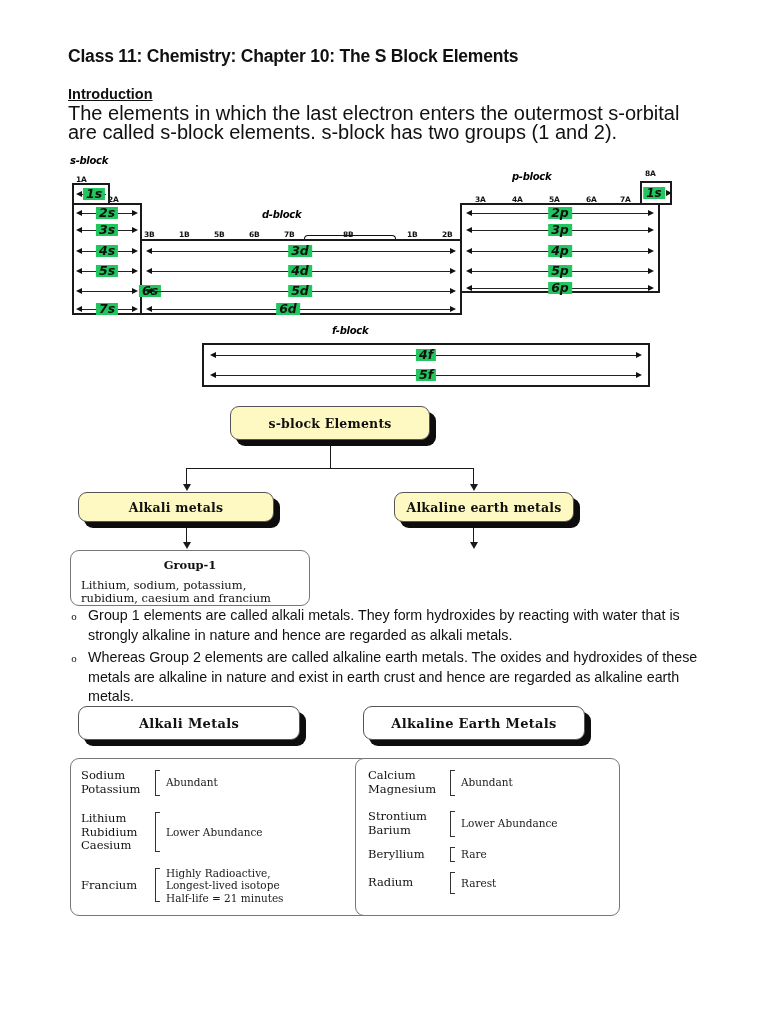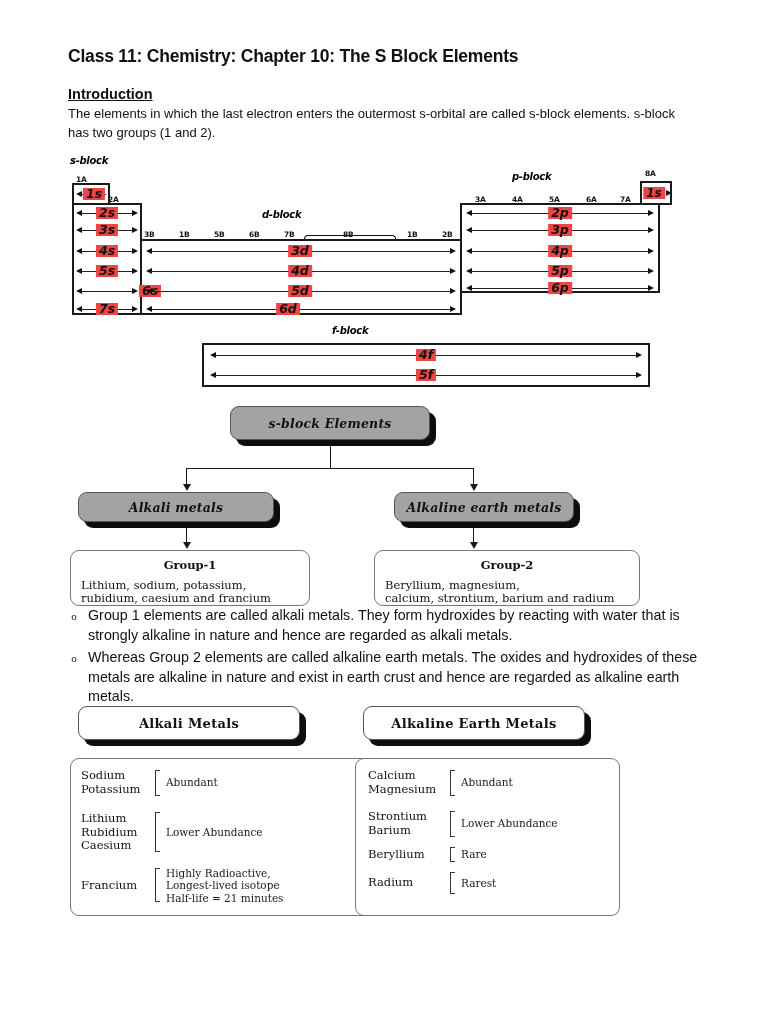--- a/index.html
+++ b/index.html
@@ -40,21 +40,21 @@
     top: 86px;
     font-size: 14.5px;
     font-weight: bold;
     text-decoration: underline;
   }
   .intro-para {
     position: absolute;
     left: 68px;
     top: 104px;
     width: 620px;
-    font-size: 13px;
+    font-size: 20px;
     line-height: 19px;
   }
 
   
   .blockdiag {
     position: absolute;
     left: 62px;
     top: 155px;
     width: 610px;
     height: 235px;
@@ -83,21 +83,21 @@
   .orb-row {
     position: absolute;
     height: 1px;
     background: #222;
   }
   .orb-name {
     position: absolute;
     font-size: 12.5px;
     font-weight: bold;
     font-style: italic;
-    background: #ef4444;
+    background: #22c55e;
     padding: 0 3px;
     line-height: 12px;
     transform: translate(-50%, -50%);
     white-space: nowrap;
   }
   .arrow-l, .arrow-r {
     position: absolute;
     width: 0; height: 0;
     border-top: 3.5px solid transparent;
     border-bottom: 3.5px solid transparent;
@@ -119,33 +119,32 @@
   .flow {
     position: absolute;
     left: 62px;
     top: 402px;
     width: 610px;
     height: 195px;
     font-family: "DejaVu Serif", serif;
   }
   .shadowbox {
     position: absolute;
-    background: #a3a3a3;
+    background: #fef9c3;
     border: 1.3px solid #555;
     border-radius: 9px;
     box-shadow: 6px 6px 0 0 #0d0d0d;
     box-sizing: border-box;
     display: flex;
     align-items: center;
     justify-content: center;
     font-weight: bold;
     font-size: 12.5px;
     letter-spacing: 0.2px;
     color: #111;
-    font-style: italic;
   }
   .plainbox {
     position: absolute;
     background: #fff;
     border: 1.1px solid #777;
     border-radius: 9px;
     box-sizing: border-box;
     padding: 7px 10px 8px 10px;
     color: #111;
   }
@@ -419,25 +418,20 @@
     <div class="arrow-down" style="left:125px; top:140px;"></div>
     <div class="connector v-line" style="left:411px; top:126px; height:16px;"></div>
     <div class="arrow-down" style="left:412px; top:140px;"></div>
 
     <div class="plainbox" style="left:8px; top:148px; width:240px; height:56px;">
       <div class="grp-title">Group-1</div>
       <div class="grp-body">Lithium, sodium, potassium,
 rubidium, caesium and francium</div>
     </div>
 
-    <div class="plainbox" style="left:312px; top:148px; width:266px; height:56px;">
-      <div class="grp-title">Group-2</div>
-      <div class="grp-body">Beryllium, magnesium,
-calcium, strontium, barium and radium</div>
-    </div>
   </div>
 
   <div class="bullets">
     <div class="bullet-row">
       <div class="bullet-mark">o</div>
       <div class="bullet-text">Group 1 elements are called alkali metals. They form hydroxides by reacting with water that is strongly alkaline in nature and hence are regarded as alkali metals.</div>
     </div>
     <div class="bullet-row">
       <div class="bullet-mark">o</div>
       <div class="bullet-text">Whereas Group 2 elements are called alkaline earth metals. The oxides and hydroxides of these metals are alkaline in nature and exist in earth crust and hence are regarded as alkaline earth metals.</div>

